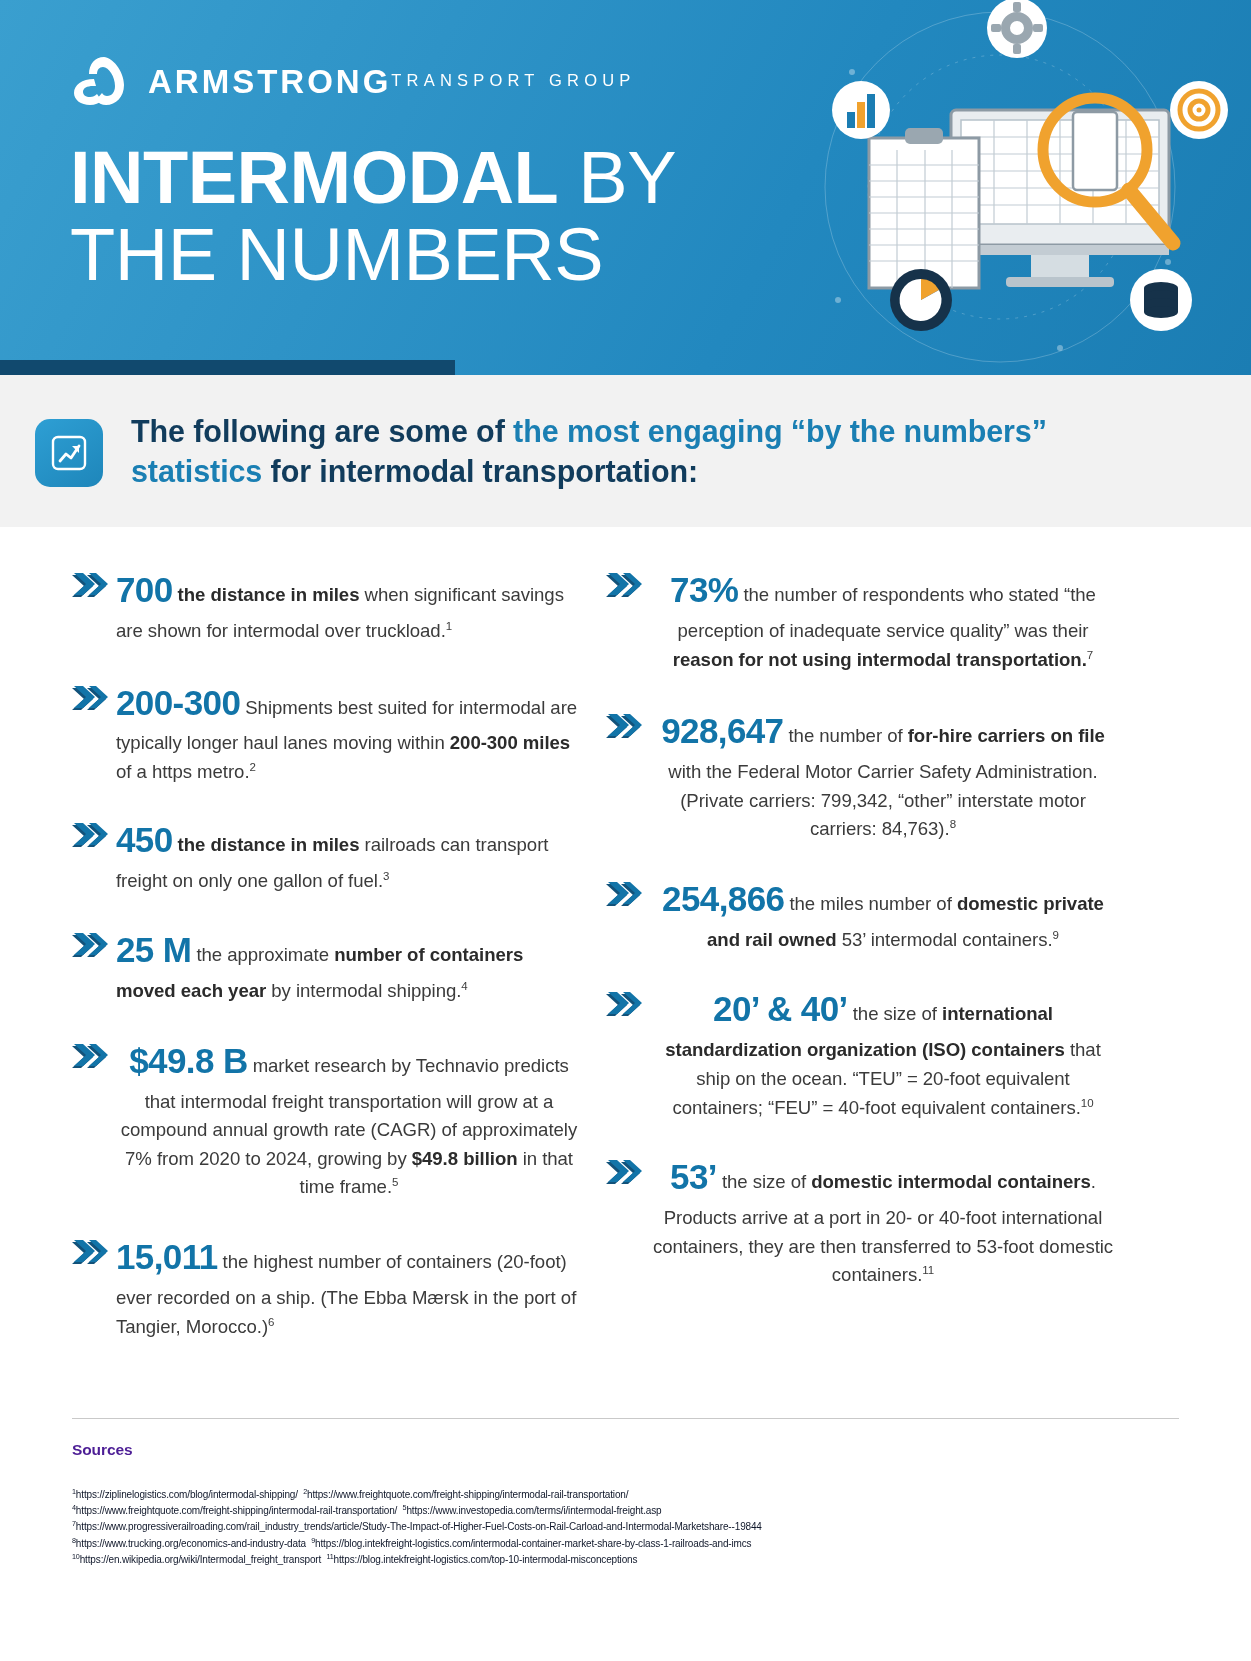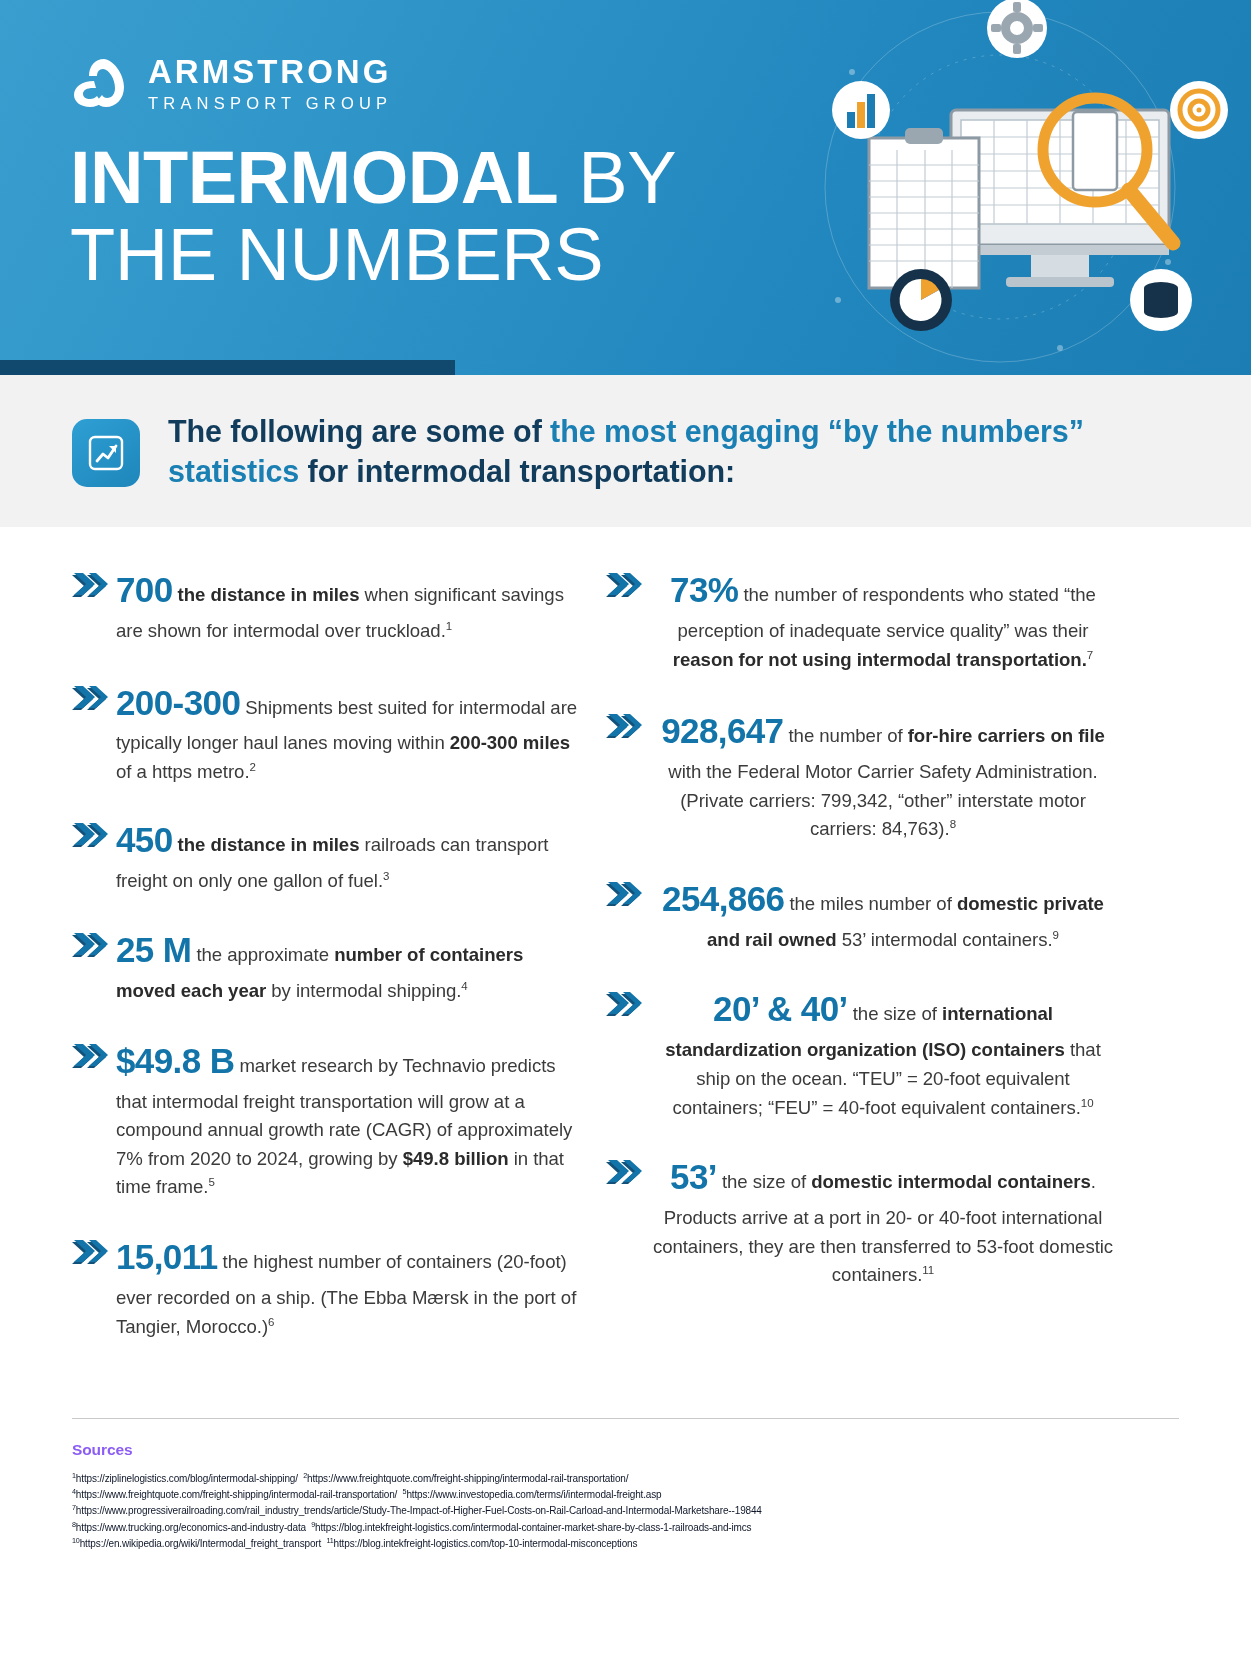--- a/index.html
+++ b/index.html
@@ -19,21 +19,21 @@
     background: linear-gradient(118deg, #3a9fcf 0%, #2e93c7 32%, #2288bf 62%, #1b7db3 100%);
     overflow: hidden;
   }
   .header-deco { position:absolute; inset:0; pointer-events:none; }
   .logo-wrap {
     position: absolute;
     left: 72px; top: 55px;
     display: flex; align-items: center; gap: 14px;
   }
   .logo-mark { width: 62px; height: 52px; }
-  .logo-text { display: flex; flex-direction: column; line-height: 1; }
+  .logo-text { display: flex; flex-direction: row; line-height: 1; }
   .logo-name {
     color: #ffffff; font-size: 33px; font-weight: 700; letter-spacing: 3.0px;
   }
   .logo-sub {
     color: #ffffff; font-size: 16.5px; font-weight: 400; letter-spacing: 5.2px;
     margin-top: 7px;
   }
   .title {
     position: absolute; left: 70px; top: 140px;
     color: #ffffff; line-height: 1.04;
@@ -51,21 +51,21 @@
     position: absolute; left: 0; top: 360px; width: 455px; height: 17px;
     background: #11496e;
   }
 
   
   .intro {
     position: relative;
     height: 152px;
     background: #f2f2f2;
     display: flex; align-items: center;
-    padding: 0 72px;
+    padding: 0 35px;
   }
   .intro-icon {
     width: 68px; height: 68px; flex: 0 0 68px;
     border-radius: 15px;
     background: linear-gradient(145deg, #2e9fd4 0%, #1e86ba 100%);
     display: flex; align-items: center; justify-content: center;
     margin-right: 28px;
     margin-top: 4px;
   }
   .intro-text {
@@ -97,33 +97,33 @@
     vertical-align: -1px;
   }
   .b { font-weight: 700; color: #2b2b2b; }
   sup { font-size: 0.62em; vertical-align: super; line-height: 0; }
 
   
   .col.left .stat:nth-child(1){ margin-bottom: 30px; }
   .col.left .stat:nth-child(2){ margin-bottom: 26px; }
   .col.left .stat:nth-child(3){ margin-bottom: 28px; }
   .col.left .stat:nth-child(4){ margin-bottom: 28px; }
-  .col.left .stat:nth-child(5){ margin-bottom: 28px; }
+  .col.left .stat:nth-child(5){ margin-bottom: 28px; text-align: center; }
   .col.right .stat:nth-child(1){ margin-bottom: 30px; }
   .col.right .stat:nth-child(2){ margin-bottom: 28px; }
   .col.right .stat:nth-child(3){ margin-bottom: 28px; }
   .col.right .stat:nth-child(4){ margin-bottom: 28px; }
 
   
   .sources {
     position: absolute; left: 72px; right: 72px; top: 1418px;
   }
   .rule { height: 1px; background: #c9c9c9; margin-bottom: 22px; }
   .sources-title {
-    font-size: 15.5px; font-weight: 700; color: #8b5cf6; margin-bottom: 12px;
+    font-size: 15.5px; font-weight: 700; color: #4c1d95; margin-bottom: 28px;
     letter-spacing: -0.1px;
   }
   .src-line {
     font-size: 10px; color: #0f172a; line-height: 1.62; letter-spacing: -0.15px;
     white-space: pre;
   }
   .src-line sup { font-size: 0.72em; }
 </style>
 </head>
 <body>

